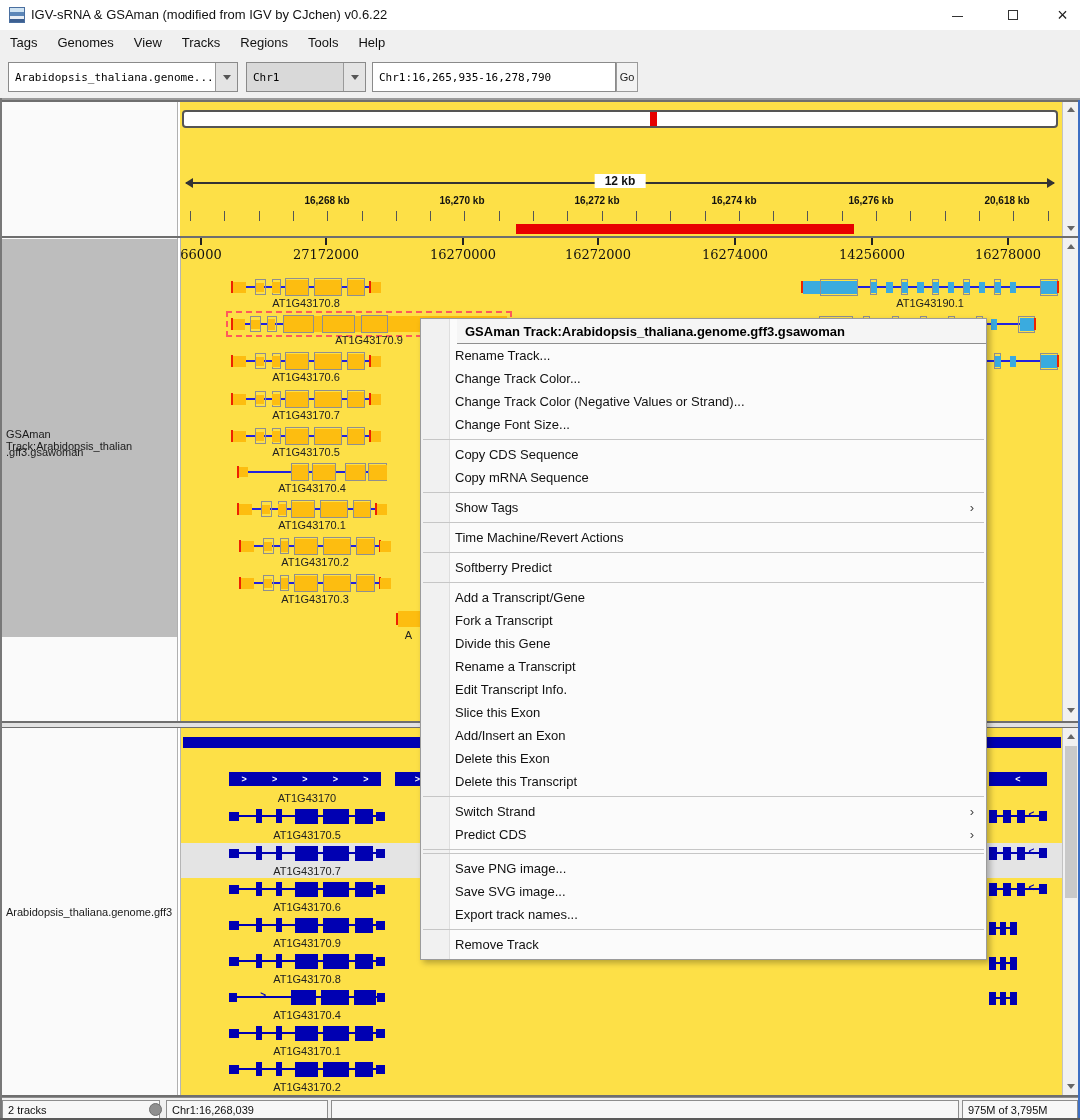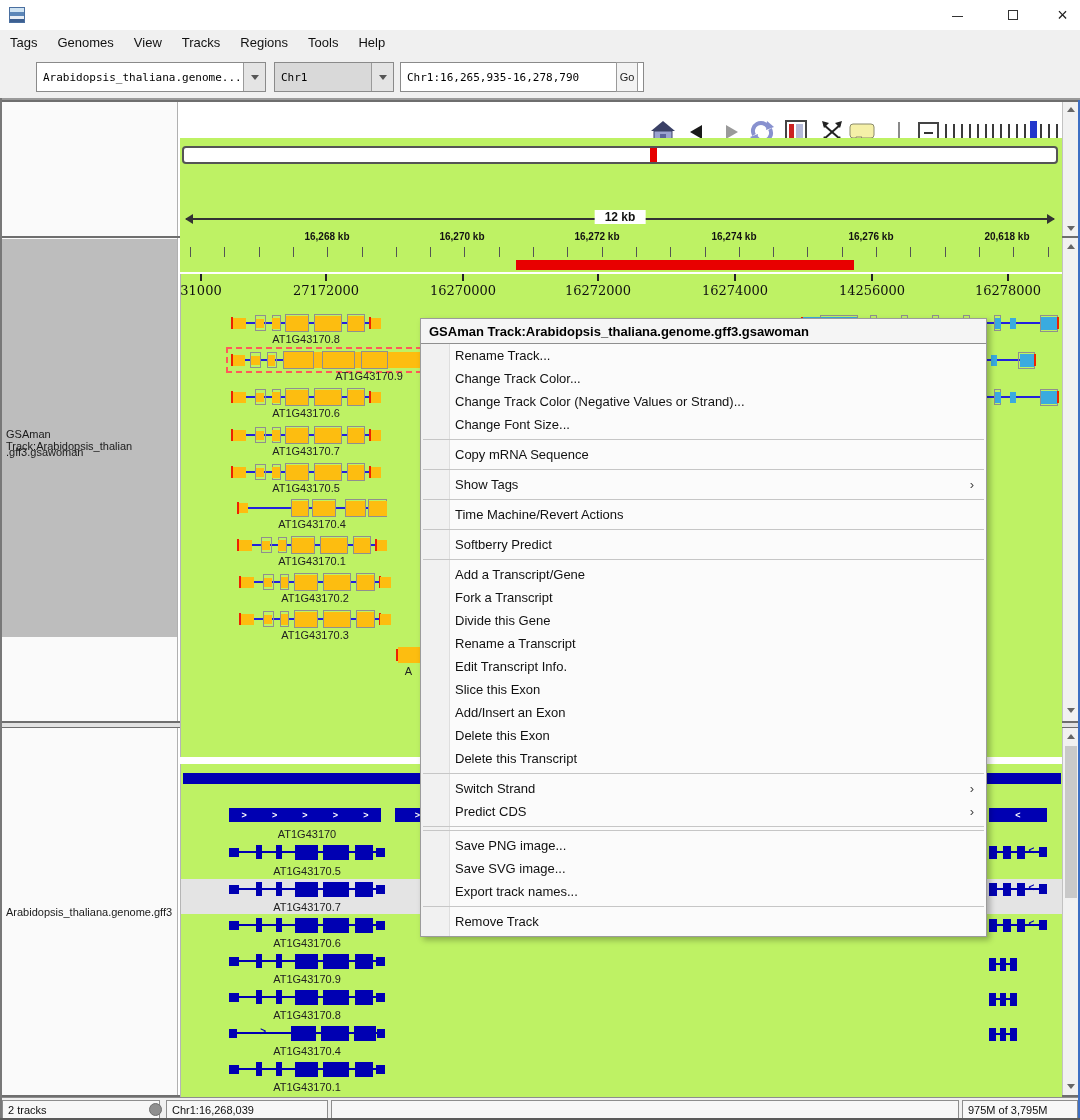--- a/index.html
+++ b/index.html
@@ -16,35 +16,35 @@
     background:linear-gradient(180deg,#cfe3f2 0 4px,#5b86b8 4px 8px,#e8eef5 8px 11px,#3c5f90 11px 16px); }
   .title-text { position:absolute; left:31px; top:7px; font-size:13px; color:#111; }
   .wbtn { position:absolute; top:0; width:45px; height:30px; text-align:center; line-height:30px; color:#222; font-size:15px; }
   .wbtn .sq { display:inline-block; width:10px; height:10px; border:1px solid #333; margin-top:10px; }
   .wbtn .mn { display:inline-block; width:11px; height:1px; background:#333; vertical-align:middle; }
   
   .menubar { position:absolute; left:0; top:30px; width:1080px; height:26px; background:#f0f0f0; }
   .menubar span { display:inline-block; padding:5px 10px 0 10px; font-size:13px; color:#111; }
   
   .toolbar { position:absolute; left:0; top:56px; width:1080px; height:44px; background:#f0f0f0; border-bottom:2px solid #9a9a9a; }
-  .combo { position:absolute; top:6px; height:30px; border:1px solid #8a8a8a; background:#fff; font-family:"DejaVu Sans Mono", monospace; font-size:11px;margin-left:28px; }
+  .combo { position:absolute; top:6px; height:30px; border:1px solid #8a8a8a; background:#fff; font-family:"DejaVu Sans Mono", monospace; font-size:11px; }
   .combo .txt { position:absolute; left:6px; top:8px; white-space:nowrap; overflow:hidden; }
   .combo .btn { position:absolute; right:0; top:0; width:22px; height:100%; background:#e4e4e4; border-left:1px solid #9a9a9a; }
   .tri-down { position:absolute; left:50%; top:50%; margin:-2px 0 0 -4px; width:0; height:0; border-left:4px solid transparent; border-right:4px solid transparent; border-top:5px solid #555; }
   .gobtn { position:absolute; left:616px; top:6px; width:22px; height:30px; border:1px solid #9a9a9a; background:#f3f3f3; font-size:11px; text-align:center; line-height:28px; color:#222; }
   .tb-icon { position:absolute; top:63px; width:26px; height:26px; }
   .tb-sep { position:absolute; left:898px; top:66px; width:2px; height:20px; background:#8a8a8a; }
   .zoom-minus { position:absolute; left:918px; top:66px; width:21px; height:21px; border:2px solid #444; background:#fff; }
   .zoom-minus i { position:absolute; left:4px; top:8px; width:9px; height:2px; background:#333; }
   .ztick { position:absolute; top:68px; width:2px; height:15px; background:#3a3a3a; }
   .zthumb { position:absolute; top:65px; width:7px; height:21px; background:#2337cc; }
   
   .hdiv { position:absolute; left:0; width:1080px; background:#6e6e6e; }
   .leftcol-bg { position:absolute; left:0; width:178px; background:#fafafa; border-right:1px solid #b0b0b0; }
-  .layer { position:absolute; overflow:hidden; background:#bef264;margin-top:36px; }
+  .layer { position:absolute; overflow:hidden; background:#fde047; }
   .gsaman-namebox { position:absolute; left:0; top:239px; width:177px; height:398px; background:#bdbdbd; }
   .trackname { position:absolute; left:6px; font-size:11px; color:#1a1a1a; }
   
   .ideogram { position:absolute; border:2px solid #555; border-radius:4px; background:#fff; }
   .ideo-marker { position:absolute; background:#e60000; }
   .spanline { position:absolute; height:2px; background:#333; }
   .spanline .ah { position:absolute; top:-4px; width:0; height:0; border-top:5px solid transparent; border-bottom:5px solid transparent; }
   .ah-l { left:-1px; border-right:8px solid #333; }
   .ah-r { right:-1px; border-left:8px solid #333; }
   .span-label { position:absolute; top:-8px; left:50%; transform:translateX(-50%); background:#fff; padding:0 10px; font-size:12px; font-weight:bold; color:#111; }
@@ -65,37 +65,38 @@
   .sb-up { border-bottom:5px solid #666; }
   .sb-down { border-top:5px solid #666; }
   .sb-thumb { position:absolute; left:2px; width:12px; background:#c9c9c9; }
   .blue-edge { position:absolute; right:0; top:100px; width:2px; height:1020px; background:#3d6fc4; }
   .left-edge { position:absolute; left:0; top:98px; width:2px; height:1022px; background:#787878; }
   
   .ctxmenu { position:absolute; left:420px; top:318px; width:567px; border:1px solid #9b9b9b;
     background:linear-gradient(90deg,#f1f1f1 0 28px,#dedede 28px 29px,#fbfbfb 29px);
     box-shadow:3px 3px 6px rgba(0,0,0,.28); z-index:20; padding-bottom:3px; }
   .ctx-header { height:25px; line-height:25px; padding-left:8px; font-size:13px; font-weight:bold; color:#000;
-    background:#f5f5f5; border-bottom:1px solid #8f8f8f; }
+    background:#f5f5f5; border-bottom:1px solid #8f8f8f;margin-left:36px; }
   .ctx-item { position:relative; height:23px; line-height:23px; padding-left:34px; font-size:13px; color:#111; }
   .ctx-item .subarrow { position:absolute; right:12px; top:0; font-size:13px; color:#444; }
   .ctx-sep { height:1px; background:#c6c6c6; margin:3px 2px 3px 2px; }
   
   .statusbar { position:absolute; left:0; top:1097px; width:1080px; height:23px; background:#f0f0f0; border-top:1px solid #8d8d8d; }
   .sbox { position:absolute; top:2px; height:19px; line-height:18px; border:1px solid #8d8d8d; background:#f7f7f7; font-size:11px; padding-left:5px; color:#111; }
   .sled { position:absolute; left:149px; top:5px; width:13px; height:13px; border-radius:50%; background:#8f8f8f; border:1px solid #6f6f6f; }
   .bottom-edge { position:absolute; left:0; top:1118px; width:1080px; height:2px; background:#5a5a5a; }
 </style>
 </head>
 <body>
 
 <div id="win">
 
   <div class="titlebar">
     <div class="app-icon"></div>
+    <div class="title-text">IGV-sRNA &amp; GSAman (modified from IGV by CJchen) v0.6.22</div>
     <div class="wbtn" style="left:935px;"><span class="mn"></span></div>
     <div class="wbtn" style="left:990px;"><span class="sq"></span></div>
     <div class="wbtn" style="left:1040px; font-size:18px;">×</div>
   </div>
 
   <div class="menubar" id="menubar"><span>Tags</span><span>Genomes</span><span>View</span><span>Tracks</span><span>Regions</span><span>Tools</span><span>Help</span></div>
 
   <div class="toolbar">
     <div class="combo" style="left:8px; width:230px;">
       <span class="txt">Arabidopsis_thaliana.genome...</span>
@@ -237,21 +238,21 @@
       <div class="rtick-minor" style="left: 696px; top: 109px;"></div>
       <div class="rtick-minor" style="left: 730.3px; top: 109px;"></div>
       <div class="rtick-minor" style="left: 764.6px; top: 109px;"></div>
       <div class="rtick-minor" style="left: 798.9px; top: 109px;"></div>
       <div class="rtick-minor" style="left: 833.2px; top: 109px;"></div>
       <div class="rtick-minor" style="left: 867.5px; top: 109px;"></div>
     </div>
 
   <div class="layer" id="gsaLayer" style="left:180px; top:238px; width:882px; height:483px; border-left:1px solid #b5b5b5;">
       <div class="coord-tick" style="left: 19px;"></div>
-      <div class="coord-label" style="left: 20px; top: 9px;">31000</div>
+      <div class="coord-label" style="left: 20px; top: 9px;">66000</div>
       <div class="coord-tick" style="left: 144px;"></div>
       <div class="coord-label" style="left: 145px; top: 9px;">27172000</div>
       <div class="coord-tick" style="left: 281px;"></div>
       <div class="coord-label" style="left: 282px; top: 9px;">16270000</div>
       <div class="coord-tick" style="left: 416px;"></div>
       <div class="coord-label" style="left: 417px; top: 9px;">16272000</div>
       <div class="coord-tick" style="left: 553px;"></div>
       <div class="coord-label" style="left: 554px; top: 9px;">16274000</div>
       <div class="coord-tick" style="left: 690px;"></div>
       <div class="coord-label" style="left: 691px; top: 9px;">14256000</div>
@@ -662,20 +663,21 @@
     <i class="sb-arrow sb-down" style="bottom:6px;"></i>
   </div>
 
   <div class="ctxmenu" id="ctxmenu">
     <div class="ctx-header">GSAman Track:Arabidopsis_thaliana.genome.gff3.gsawoman</div>
   <div class="ctx-item"><span>Rename Track...</span></div>
       <div class="ctx-item"><span>Change Track Color...</span></div>
       <div class="ctx-item"><span>Change Track Color (Negative Values or Strand)...</span></div>
       <div class="ctx-item"><span>Change Font Size...</span></div>
       <div class="ctx-sep"></div>
+      <div class="ctx-item"><span>Copy CDS Sequence</span></div>
       <div class="ctx-item"><span>Copy mRNA Sequence</span></div>
       <div class="ctx-sep"></div>
       <div class="ctx-item"><span>Show Tags</span><span class="subarrow">›</span></div>
       <div class="ctx-sep"></div>
       <div class="ctx-item"><span>Time Machine/Revert Actions</span></div>
       <div class="ctx-sep"></div>
       <div class="ctx-item"><span>Softberry Predict</span></div>
       <div class="ctx-sep"></div>
       <div class="ctx-item"><span>Add a Transcript/Gene</span></div>
       <div class="ctx-item"><span>Fork a Transcript</span></div>

